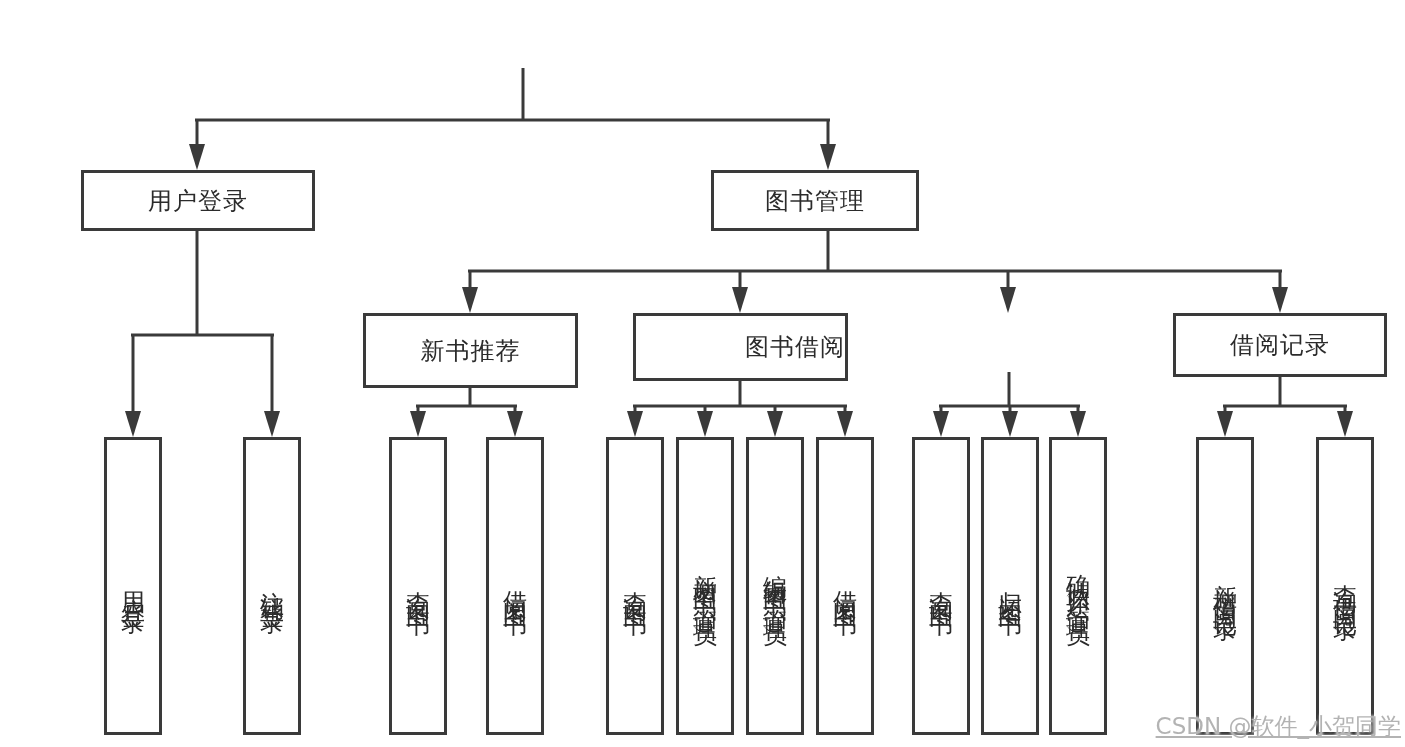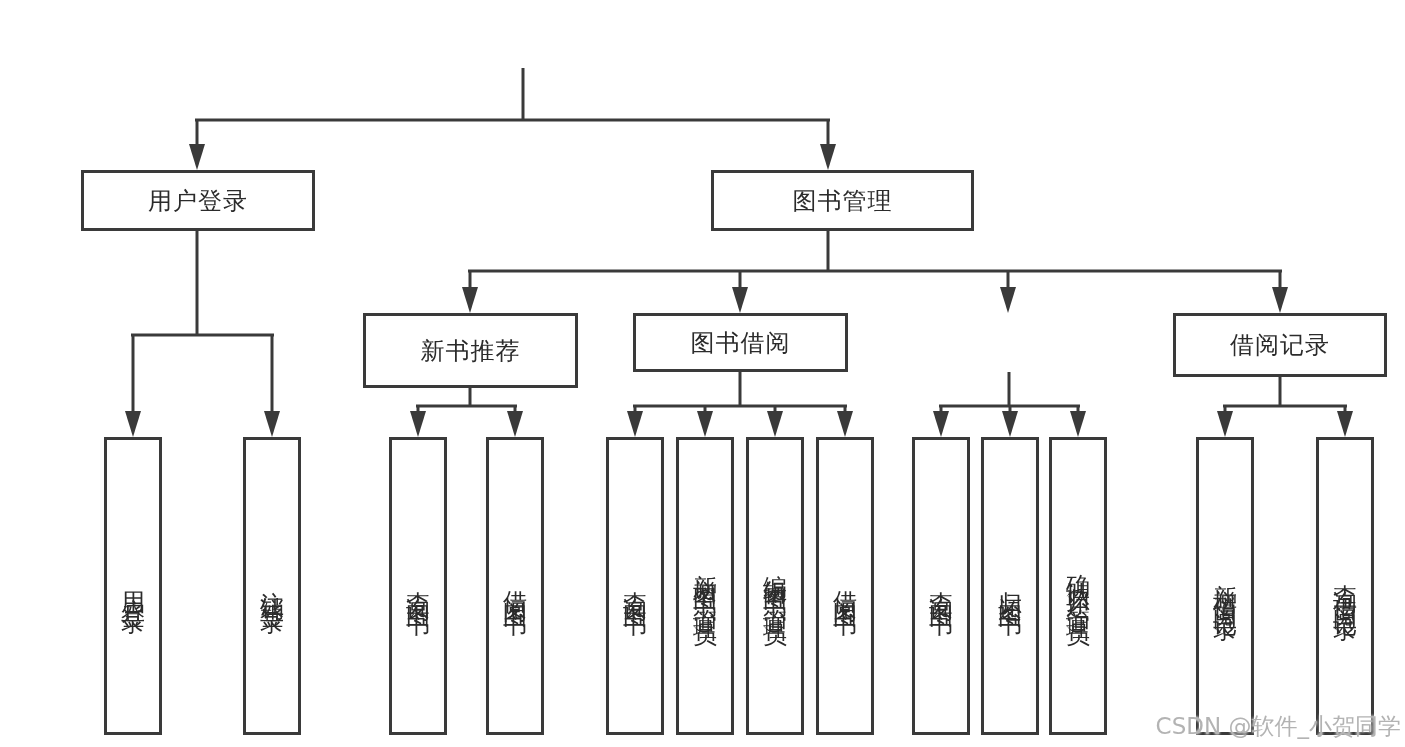--- a/index.html
+++ b/index.html
@@ -37,20 +37,21 @@
     line-height:1;
   }
   .watermark{
     position:absolute;
     right:4px;top:711px;
     font-size:23px;
     color:var(--wm);
     white-space:nowrap;
     z-index:5;
     text-shadow:0 0 3px rgba(255,255,255,.85),0 0 3px rgba(255,255,255,.85);
+    text-decoration:underline;
   }
 </style>
 </head>
 <body>
 
 <div class="canvas">
 
   <svg class="connectors" viewBox="0 0 1405 747">
 
     <g>
@@ -124,28 +125,28 @@
       <polygon points="1217,411 1233,411 1225,437"></polygon>
       <line x1="1345" y1="406" x2="1345" y2="417"></line>
       <polygon points="1337,411 1353,411 1345,437"></polygon>
     </g>
   </svg>
 
 
   <div class="node h-node" style="left:81px;top:170px;width:234px;height:61px;">
     <span>用户登录</span>
   </div>
-  <div class="node h-node" style="left:711px;top:170px;width:263px;height:61px;">
+  <div class="node h-node" style="left:711px;top:170px;width:208px;height:61px;">
     <span>图书管理</span>
   </div>
 
   <div class="node h-node" style="left:363px;top:313px;width:215px;height:75px;">
     <span>新书推荐</span>
   </div>
-  <div class="node h-node" style="left:633px;top:313px;width:215px;height:59px;">
+  <div class="node h-node" style="left:633px;top:313px;width:215px;height:68px;justify-content:flex-end;">
     <span>图书借阅</span>
   </div>
   <div class="node h-node" style="left:1173px;top:313px;width:214px;height:64px;text-align:center;">
     <span>借阅记录</span>
   </div>
 
   <div class="node v-node" style="left:104px;top:437px;width:58px;height:298px;">
     <span>用户登录</span>
   </div>
   <div class="node v-node" style="left:243px;top:437px;width:58px;height:298px;">

